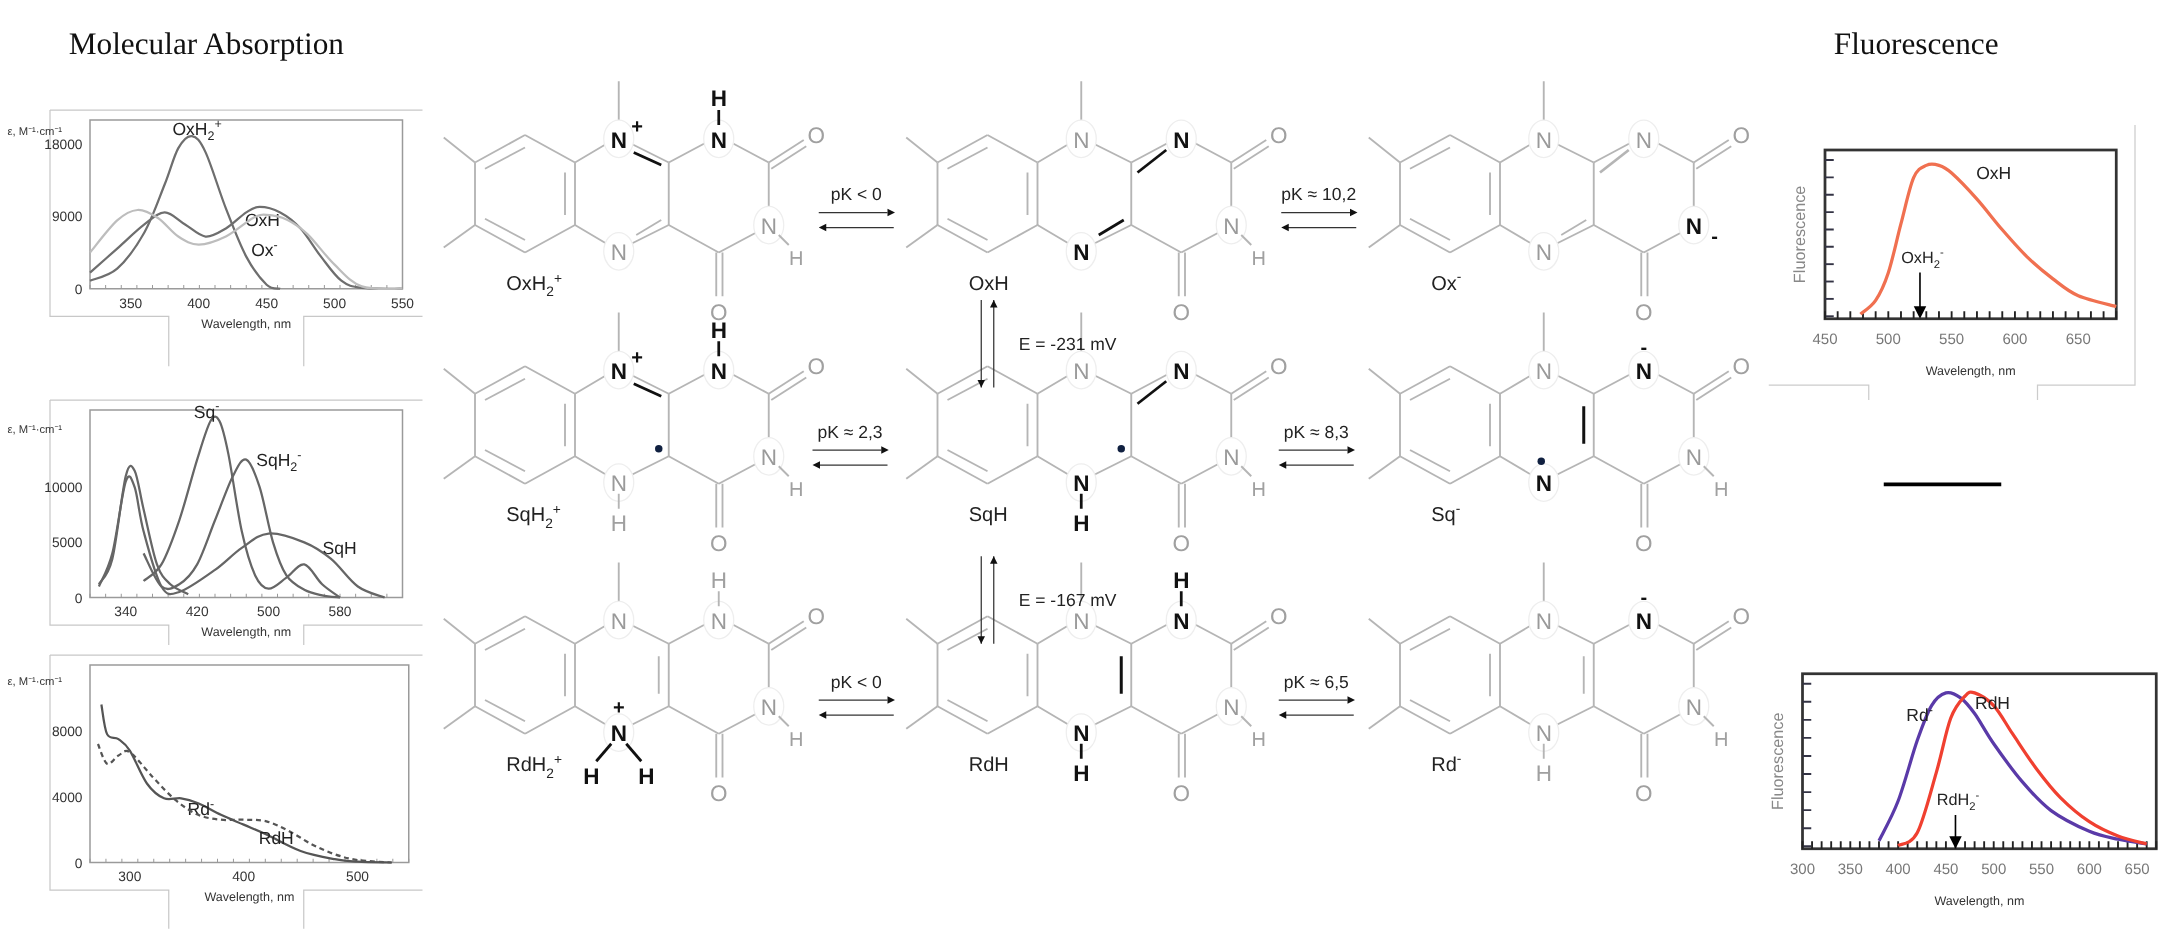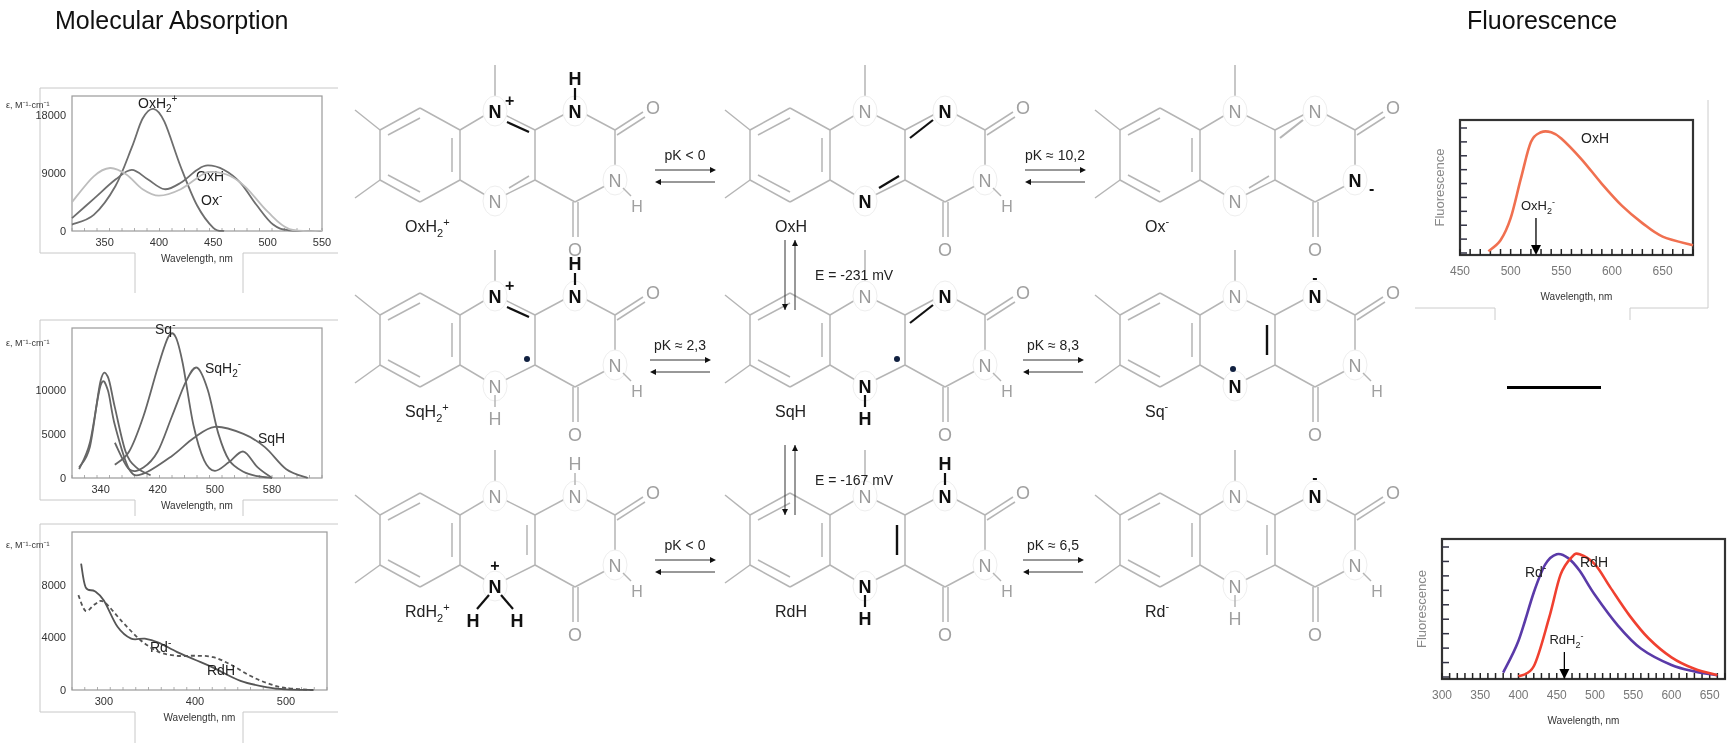--- a/index.html
+++ b/index.html
@@ -1,19 +1,19 @@
 <!DOCTYPE html>
 <html><head>
 <meta charset="utf-8">
 <style>
   html, body { margin: 0; padding: 0; background: #ffffff; }
   body { width: 1729px; height: 745px; position: relative; overflow: hidden;
          font-family: "Liberation Sans", sans-serif; color: #222; }
-  .section-title { position: absolute; top: 6px; font-size: 25px; color: #111;
-                   font-family: Liberation Sans, sans-serif; font-weight: normal; }
+  .section-title { position: absolute; top: 22px; font-size: 25px; color: #111;
+                   font-family: Liberation Serif, serif; font-weight: normal; }
   .panel { position: absolute; }
   svg text { font-family: "Liberation Sans", sans-serif; }
   .scale-bar { position: absolute; left: 1507px; top: 386px; width: 94px; height: 3px; background: #000; }
 </style>
 </head>
 <body>
 
 <div class="section-title" style="left:55px;">Molecular Absorption</div>
 <div class="section-title" style="left:1467px;">Fluorescence</div>
 

